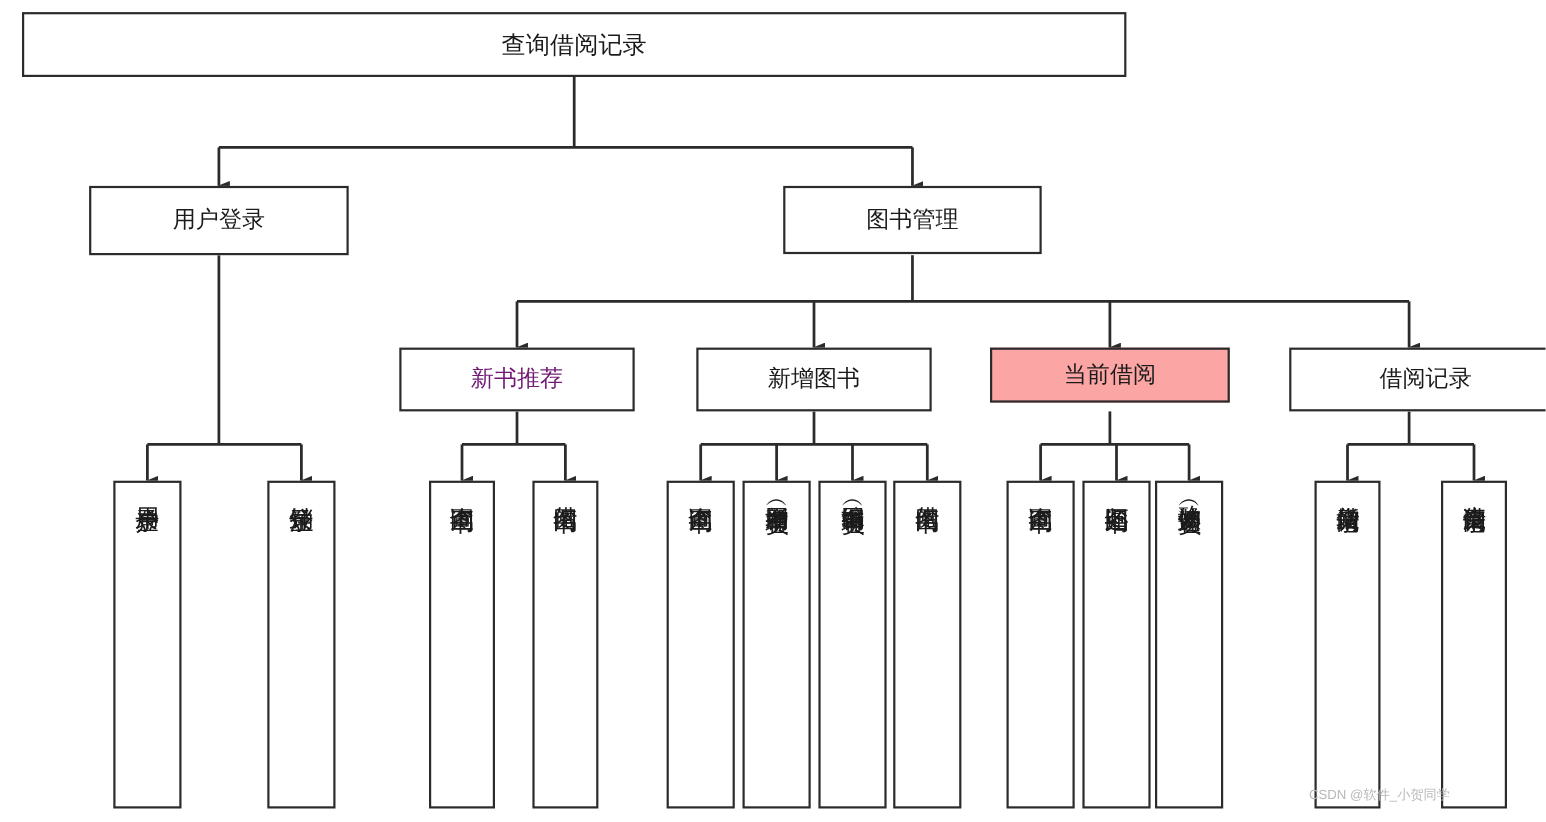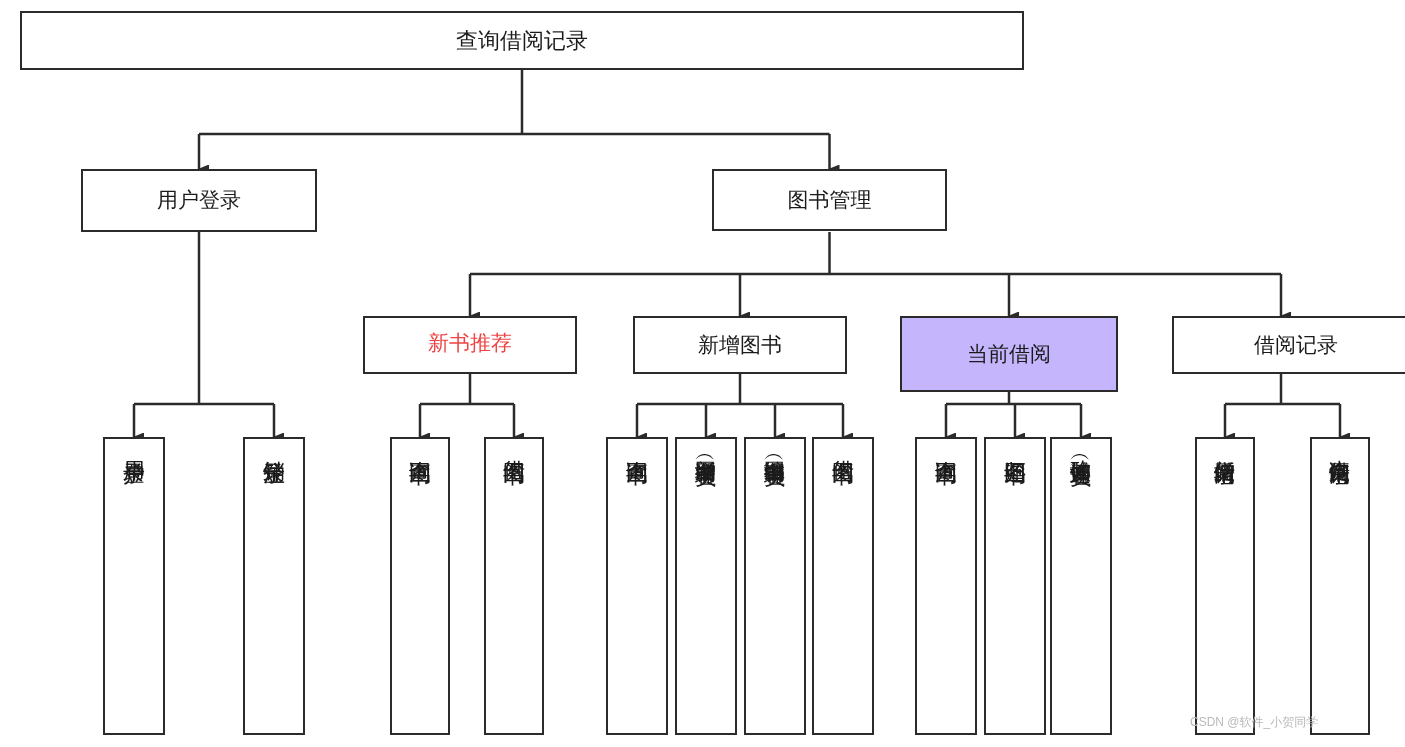--- a/index.html
+++ b/index.html
@@ -122,26 +122,26 @@
       <div class="node horizontal root" style="left: 20px; top: 11px; width: 1004px; height: 59px; border-color: rgb(43, 43, 43); background: rgb(255, 255, 255);">
         <span class="label" style="color: rgb(27, 27, 27);">查询借阅记录</span>
       </div>
       <div class="node horizontal" style="left: 81px; top: 169px; width: 236px; height: 63px; border-color: rgb(43, 43, 43); background: rgb(255, 255, 255);">
         <span class="label" style="color: rgb(27, 27, 27);">用户登录</span>
       </div>
       <div class="node horizontal" style="left: 712px; top: 169px; width: 235px; height: 62px; border-color: rgb(43, 43, 43); background: rgb(255, 255, 255);">
         <span class="label" style="color: rgb(27, 27, 27);">图书管理</span>
       </div>
       <div class="node horizontal" style="left: 363px; top: 316px; width: 214px; height: 58px; border-color: rgb(43, 43, 43); background: rgb(255, 255, 255);">
-        <span class="label" style="color: #ef4444; font-family: Liberation Mono, monospace;">新书推荐</span>
+        <span class="label" style="color: #701a75;">新书推荐</span>
       </div>
       <div class="node horizontal" style="left: 633px; top: 316px; width: 214px; height: 58px; border-color: rgb(43, 43, 43); background: rgb(255, 255, 255);">
         <span class="label" style="color: rgb(27, 27, 27);">新增图书</span>
       </div>
-      <div class="node horizontal" style="left: 900px; top: 316px; width: 218px; height: 76px; border-color: rgb(43, 43, 43); background: #c4b5fd;">
+      <div class="node horizontal" style="left: 900px; top: 316px; width: 218px; height: 50px; border-color: rgb(43, 43, 43); background: #fca5a5;">
         <span class="label" style="color: rgb(27, 27, 27);">当前借阅</span>
       </div>
       <div class="node horizontal" style="left: 1172px; top: 316px; width: 248px; height: 58px; border-color: rgb(43, 43, 43); background: rgb(255, 255, 255);">
         <span class="label" style="color: rgb(27, 27, 27);">借阅记录</span>
       </div>
       <div class="node vertical" style="left: 103px; top: 437px; width: 62px; height: 298px; border-color: rgb(43, 43, 43); background: rgb(255, 255, 255);">
         <span class="label" style="color: rgb(27, 27, 27);">用户登录</span>
       </div>
       <div class="node vertical" style="left: 243px; top: 437px; width: 62px; height: 298px; border-color: rgb(43, 43, 43); background: rgb(255, 255, 255);">
         <span class="label" style="color: rgb(27, 27, 27);">注销登录</span>

